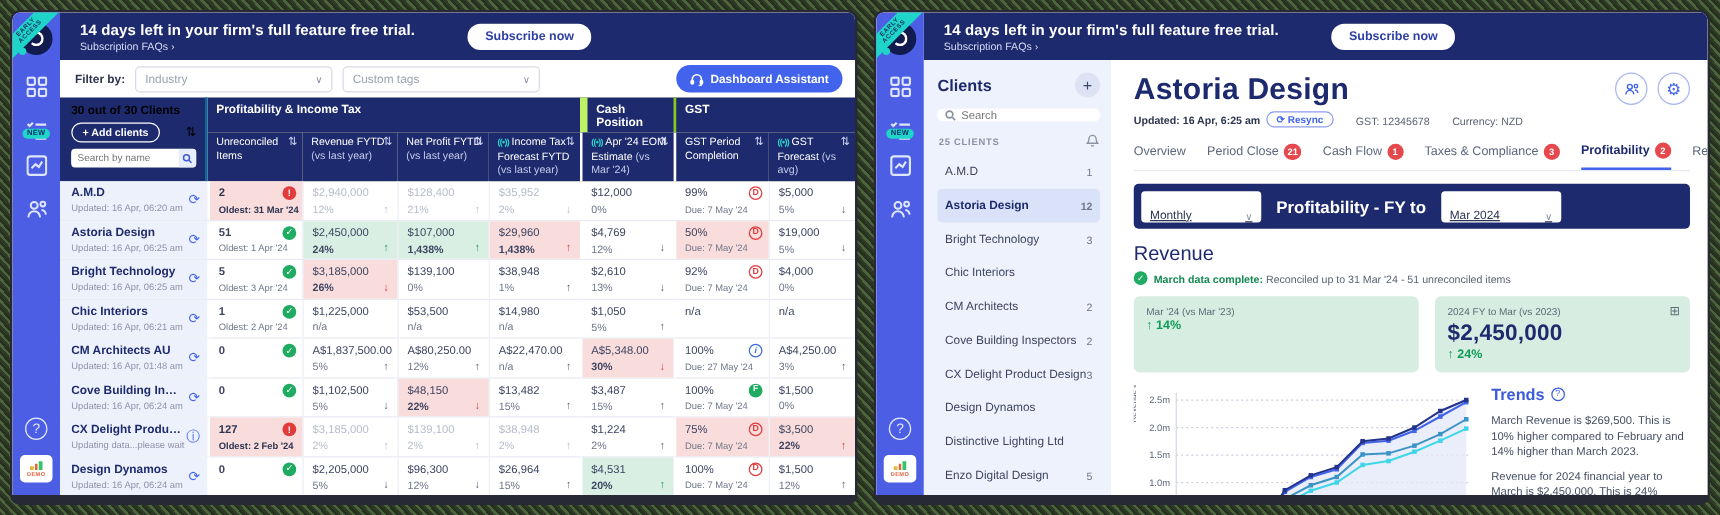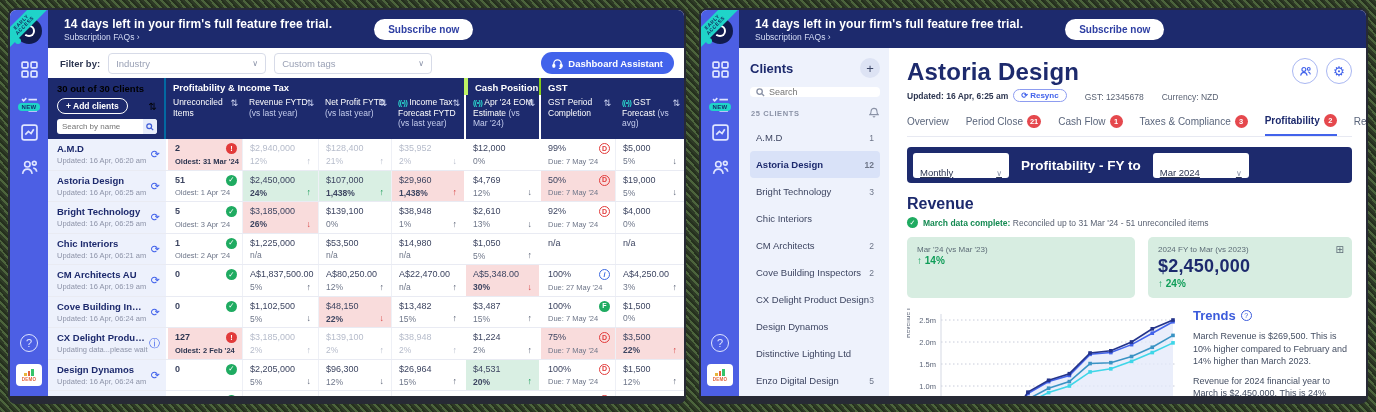--- a/index.html
+++ b/index.html
@@ -78,21 +78,21 @@
     font-weight:bold; border-radius:9px; padding:2px 8px; cursor:pointer; }
   .sort-main { margin-left:auto; font-family:"DejaVu Sans",sans-serif; font-size:10px; cursor:pointer;}
   .hsearch { margin-top:5px; background:#fff; border-radius:3px; height:15px; display:flex; align-items:center; overflow:hidden; }
   .hsearch input { border:none; outline:none; flex:1; font-size:8px; padding:0 5px; color:#444; min-width:0;}
   .hsearch .mag { width:14px; height:15px; background:#e8edfb; color:#3d5bd8; display:flex;
     align-items:center; justify-content:center; flex-shrink:0; cursor:pointer;}
   .hright { flex:1; display:flex; flex-direction:column; }
   .grow { display:grid; grid-template-columns:76px 76px 73px 73px 75px 76px 1fr; }
   .gcell { font-size:9.5px; font-weight:bold; padding:4px 0 2px 7px; background:#1d2a6d; }
   .g-prof { grid-column:1 / span 4; }
-  .g-cash { grid-column:5 / span 1; border-left:4px solid #bef264; }
+  .g-cash { grid-column:5 / span 1; border-left:6px solid #bef264; }
   .g-gst  { grid-column:6 / span 2; border-left:2px solid #84cc16; }
   .colrow { flex:1; }
   .col-h { background:#1d2a6d; padding:2px 4px 4px 7px; font-size:8.5px; line-height:1.25;
     position:relative; cursor:pointer; }
   .col-h.sep { border-left:2px solid #fff; }
   .col-h .sort { position:absolute; top:3px; right:4px; font-family:"DejaVu Sans",sans-serif;
     font-size:9px; color:#cdd4f2; }
   .col-h .sub { color:#c3cbec; font-weight:normal; }
   .est { color:#2bd9cf; font-size:7px; font-weight:bold; margin-right:2px; letter-spacing:-.5px;}
 
@@ -166,21 +166,21 @@
     cursor:pointer; white-space:nowrap; }
   .tab.active { color:#1d2a6d; font-weight:bold; border-bottom:2px solid #4263eb; }
   .tbadge { background:#e5484d; color:#fff; border-radius:8px; min-width:13px; height:13px;
     font-size:7.5px; font-weight:bold; display:flex; align-items:center; justify-content:center; padding:0 3px;}
   .navybar { margin-top:10px; background:#1d2a6d; border-radius:4px; height:36px; display:flex;
     align-items:center; padding:0 6px; gap:12px; flex-shrink:0;}
   .wselect { background:#fff; border-radius:3px; height:25px; width:96px; display:flex; align-items:flex-end;
     font-size:9.5px; color:#2c3550; padding:0 7px; cursor:pointer;text-decoration:underline;}
   .wselect .chev { margin-left:auto; color:#8a92a8; font-size:8px;}
   .navybar-title { color:#fff; font-size:13.5px; font-weight:bold; }
-  .rev-h { font-size:16px; font-weight:bold; color:#1d2a6d; margin-top:12px; }
+  .rev-h { font-size:16px; font-weight:normal; color:#1d2a6d; margin-top:12px; }
   .rev-status { display:flex; align-items:center; gap:5px; margin-top:4px; font-size:8.5px; color:#5a6273;}
   .gdot { width:11px; height:11px; border-radius:50%; background:#1fab61; color:#fff; font-size:7px;
     display:flex; align-items:center; justify-content:center; font-weight:bold; flex-shrink:0;}
   .status-b { color:#148a52; font-weight:bold; }
   .cards { display:flex; gap:13px; margin-top:9px; }
   .mcard { background:#d7ede1; border-radius:5px; padding:8px 10px; height:61px; position:relative;}
   .mcard.c1 { width:228px; } .mcard.c2 { flex:1; }
   .mcard .lbl { font-size:8px; color:#5c6b76; }
   .mcard .val { font-size:18px; font-weight:bold; color:#1d2a6d; margin-top:2px; letter-spacing:.2px;}
   .mcard .chg { font-size:10px; font-weight:bold; color:#0f9d58; margin-top:1px; }
@@ -520,21 +520,21 @@
               <div class="l1">n/a</div>
               <div class="l2row">
                 <span class="l2"></span>
                 <span class="arr"></span>
               </div>
             </div>
           </div>
           <div class="trow lgrid">
             <div class="ncell">
               <div class="nm">CM Architects AU</div>
-              <div class="up">Updated: 16 Apr, 06:19 am</div>
+              <div class="up">Updated: 16 Apr, 01:48 am</div>
               <span class="rowic">⟳</span>
             </div>
             <div class="mcell ucell sep ">
               <div class="l1">0</div>
               <div class="old"></div>
               <span class="sicon ok">✓</span>
             </div>
             <div class="mcell ">
               <div class="l1">A$1,837,500.00</div>
               <div class="l2row">

